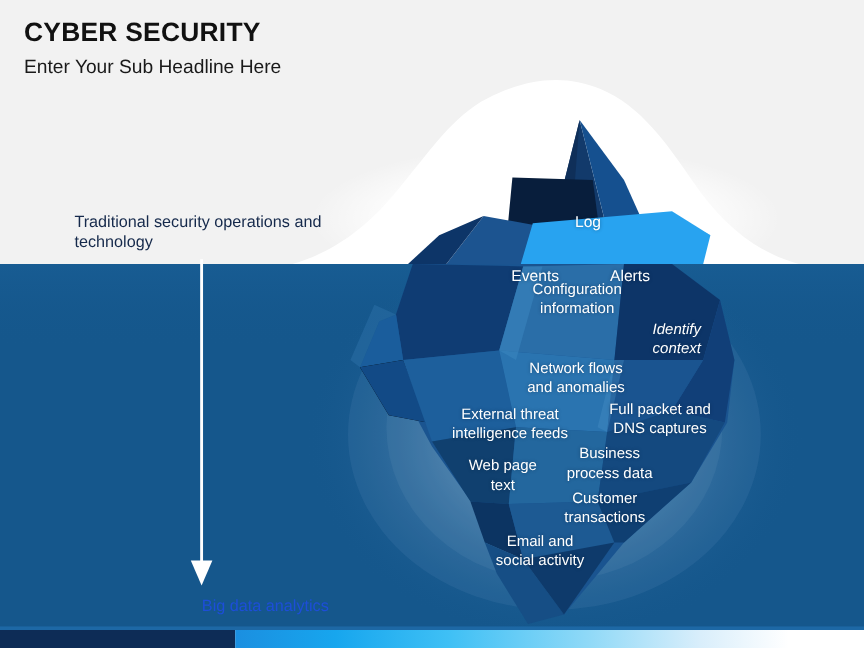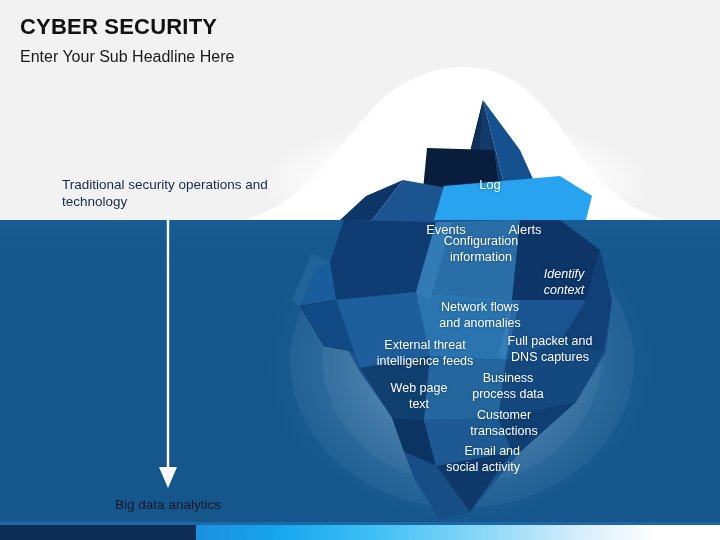--- a/index.html
+++ b/index.html
@@ -39,22 +39,22 @@
 
   
   #ann-top{
     position:absolute;left:62px;top:176px;width:212px;
     text-align:left;z-index:40;
     font-size:13.5px;line-height:17px;color:#15294b;
   }
   #arrow{position:absolute;left:140px;top:214px;width:56px;height:276px;z-index:40;}
   #ann-bottom{
     position:absolute;left:62px;top:496px;width:212px;
-    text-align:center;z-index:40;
-    font-size:13.5px;line-height:17px;color:#0f172a;
+    text-align:right;z-index:40;
+    font-size:13.5px;line-height:17px;color:#1d4ed8;
   }
 
   
   .lbl{
     position:absolute;z-index:30;
     color:#ffffff;text-align:center;
     font-size:12.5px;line-height:15.5px;
     text-shadow:0 0 3px rgba(6,30,58,.45);
     white-space:pre-line;
     pointer-events:none;
@@ -201,21 +201,21 @@
   <div class="lbl" style="left:364px;top:338px;width:122px;">External threat
 intelligence feeds</div>
   <div class="lbl" style="left:497px;top:334px;width:106px;">Full packet and
 DNS captures</div>
   <div class="lbl" style="left:380px;top:381px;width:78px;">Web page
 text</div>
   <div class="lbl" style="left:455px;top:371px;width:106px;">Business
 process data</div>
   <div class="lbl" style="left:450px;top:408px;width:108px;">Customer
 transactions</div>
-  <div class="lbl" style="left:412px;top:444px;width:108px;text-align:right;">Email and
+  <div class="lbl" style="left:396px;top:444px;width:108px;">Email and
 social activity</div>
 
   <div id="botline"></div>
   <div id="botbar">
     <div class="navy"></div>
     <div class="grad"></div>
   </div>
 
 </div>
 

